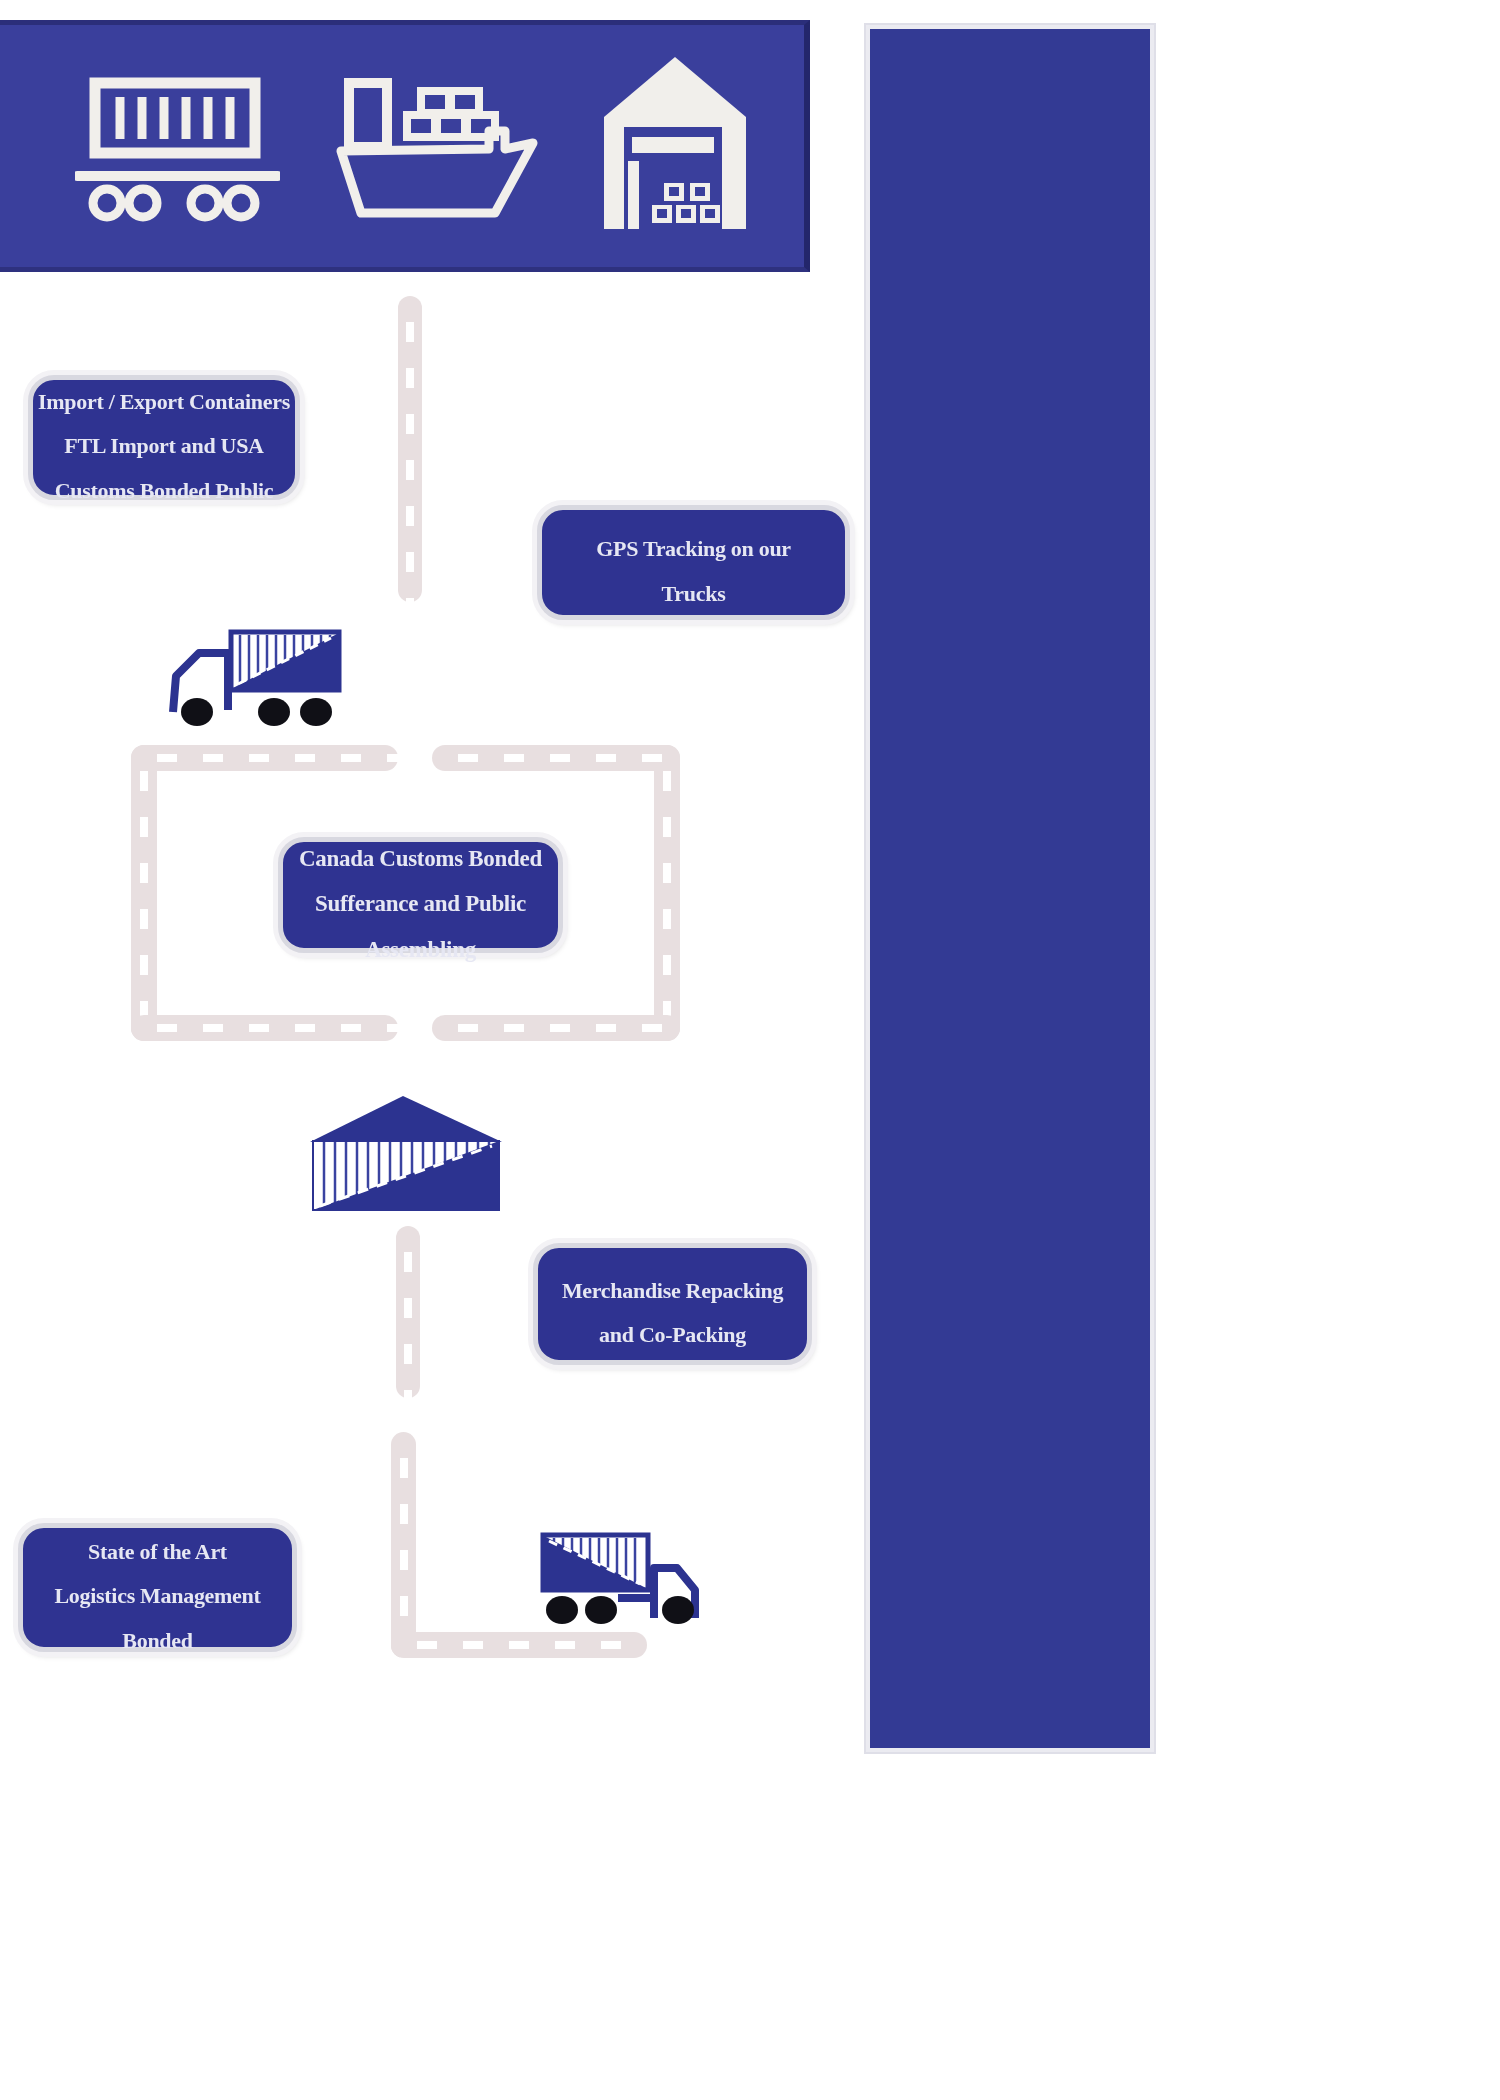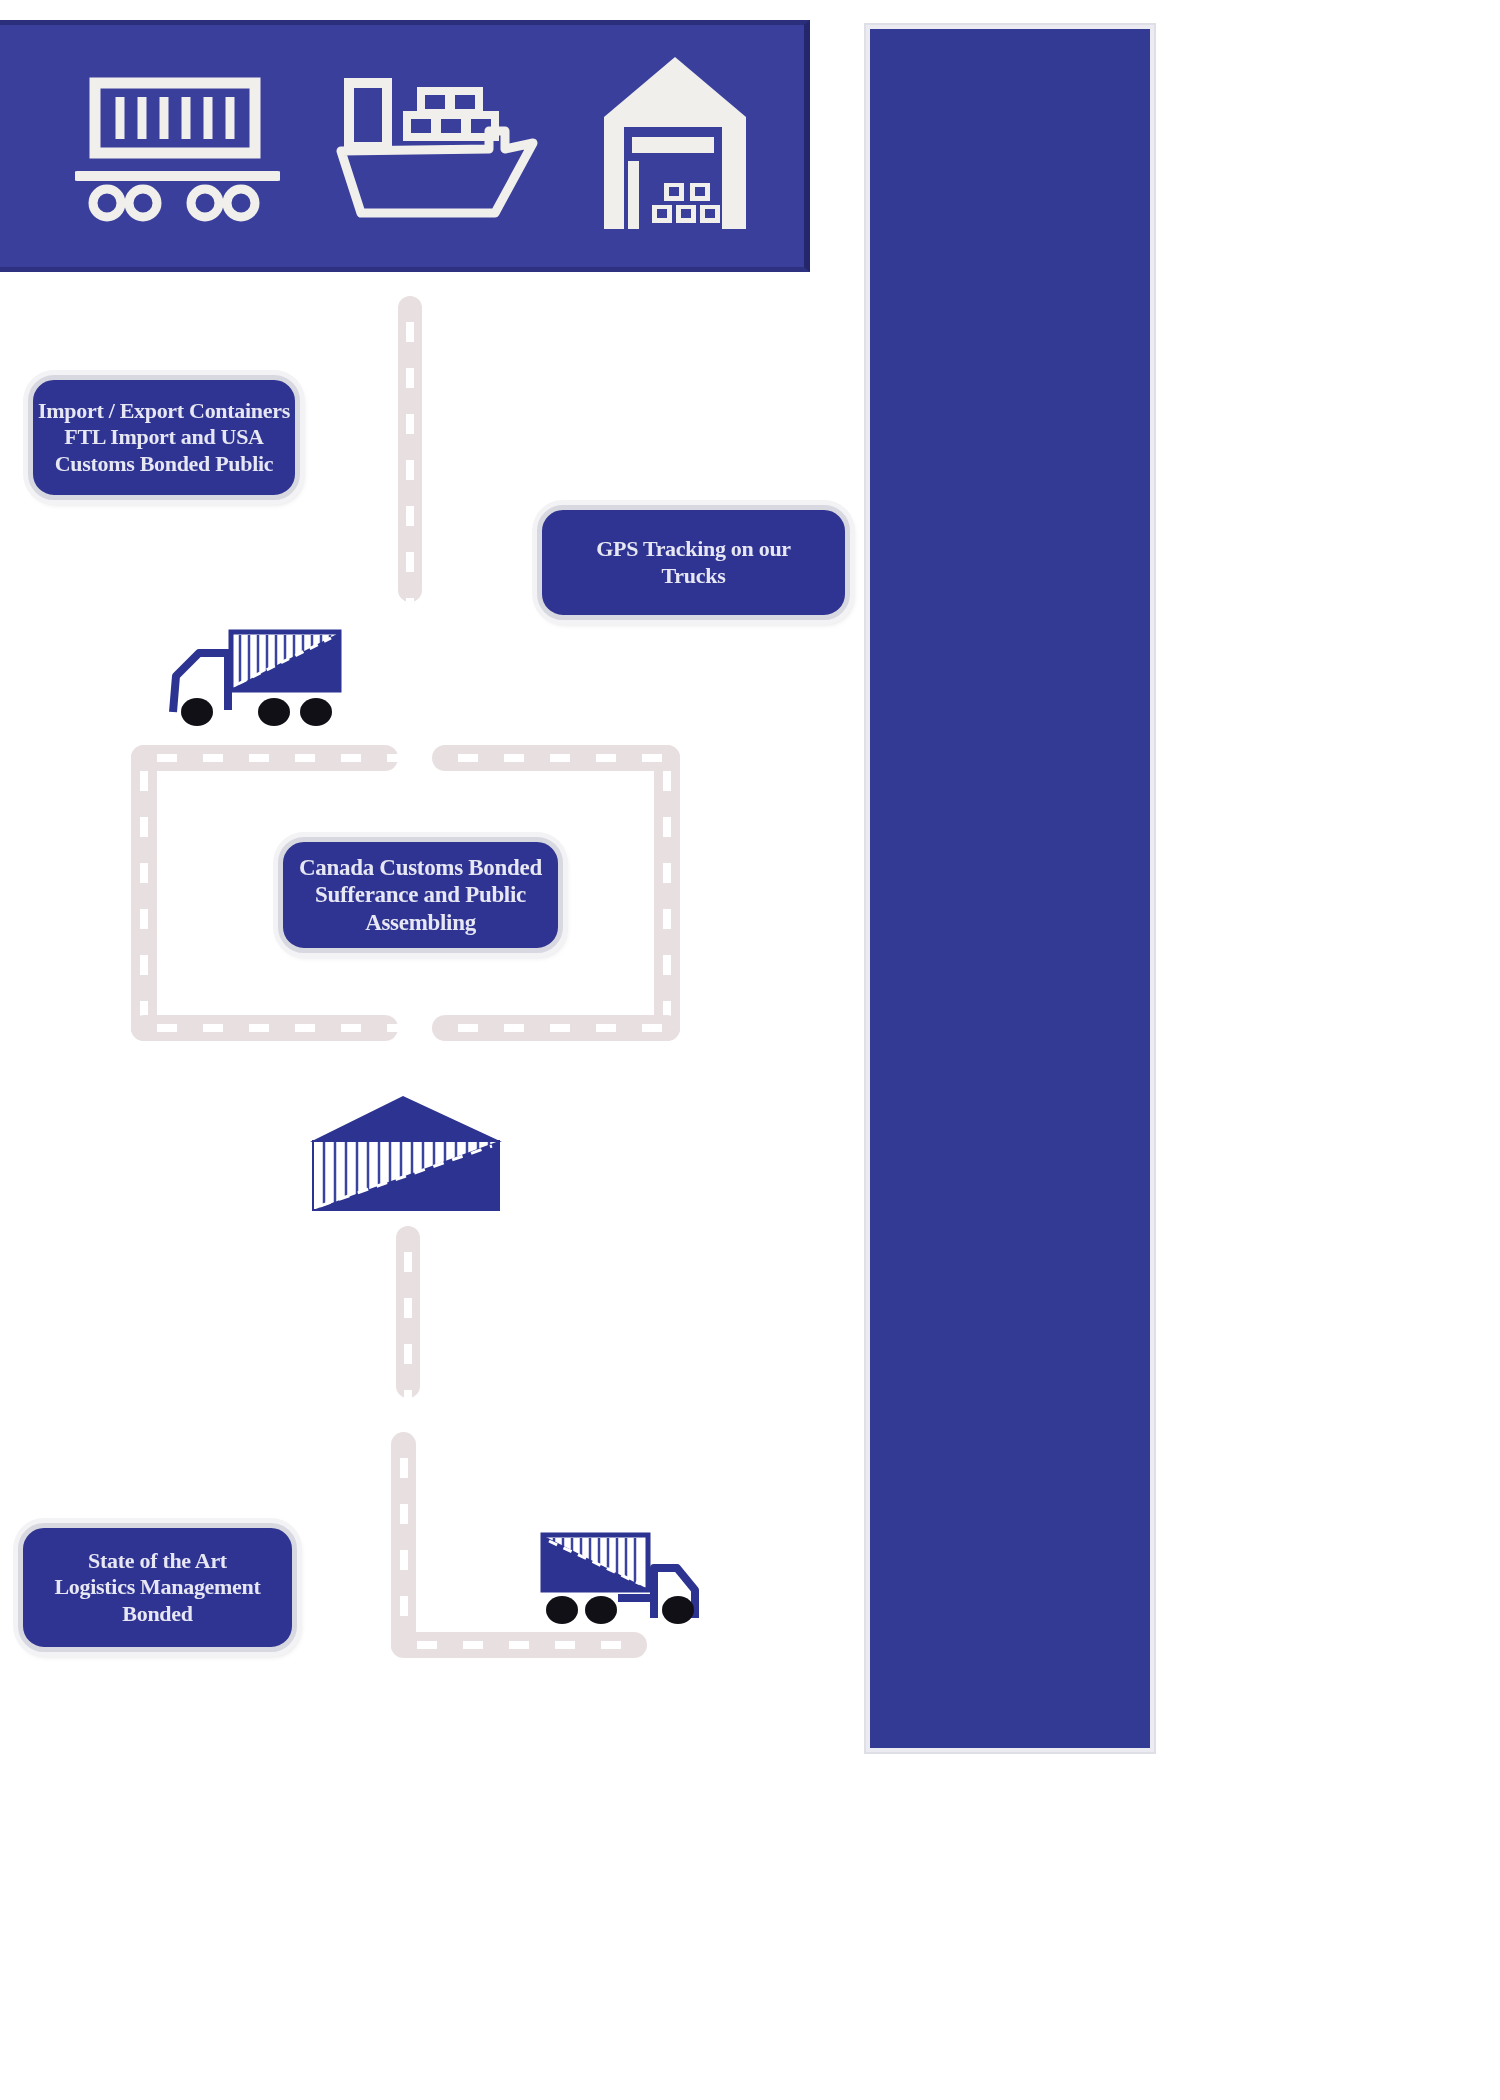--- a/index.html
+++ b/index.html
@@ -33,21 +33,21 @@
   }
   
   .label-box{
     position:absolute;background:#2f3391;
     border:5px solid #d8d8e0;border-radius:26px;
     box-shadow:0 0 0 5px #f3f2f5,2px 3px 6px rgba(0,0,0,.22);
     color:#e6e7f3;font-weight:bold;text-align:center;
     display:flex;flex-direction:column;justify-content:center;align-items:center;
     box-sizing:border-box;font-size:22px;line-height:1.2;letter-spacing:-.3px;
   }
-  .label-box span{display:block;white-space:nowrap;}
+  .label-box span{display:block;white-space:nowrap;margin-top:18px;}
   .big-font{font-size:23px;}
 </style>
 </head>
 <body>
 
 <div class="canvas">
 
   <div class="header-band">
 
     <svg class="hicon" style="left:75px;top:52px" width="205" height="150" viewBox="0 0 205 150">
@@ -128,20 +128,24 @@
     <span>Trucks</span>
   </div>
 
   <div class="label-box big-font" style="left:278px;top:837px;width:285px;height:116px">
     <span>Canada Customs Bonded</span>
     <span>Sufferance and Public</span>
     <span>Assembling</span>
   </div>
 
 
+  <div class="label-box" style="left:533px;top:1243px;width:279px;height:122px">
+    <span>Merchandise Repacking</span>
+    <span>and Co-Packing</span>
+  </div>
 
   <div class="label-box" style="left:18px;top:1523px;width:279px;height:129px">
     <span>State of the Art</span>
     <span>Logistics Management</span>
     <span>Bonded</span>
   </div>
 
   <svg style="position:absolute;left:168px;top:620px" width="180" height="112" viewBox="0 0 180 112">
     <path d="M5,92 L8,56 L31,33 L60,33 L60,90" fill="none" stroke="#2c3390" stroke-width="8" stroke-linejoin="round"></path>
     <rect x="63" y="12" width="108" height="58" fill="#ffffff" stroke="#2c3390" stroke-width="5"></rect>

